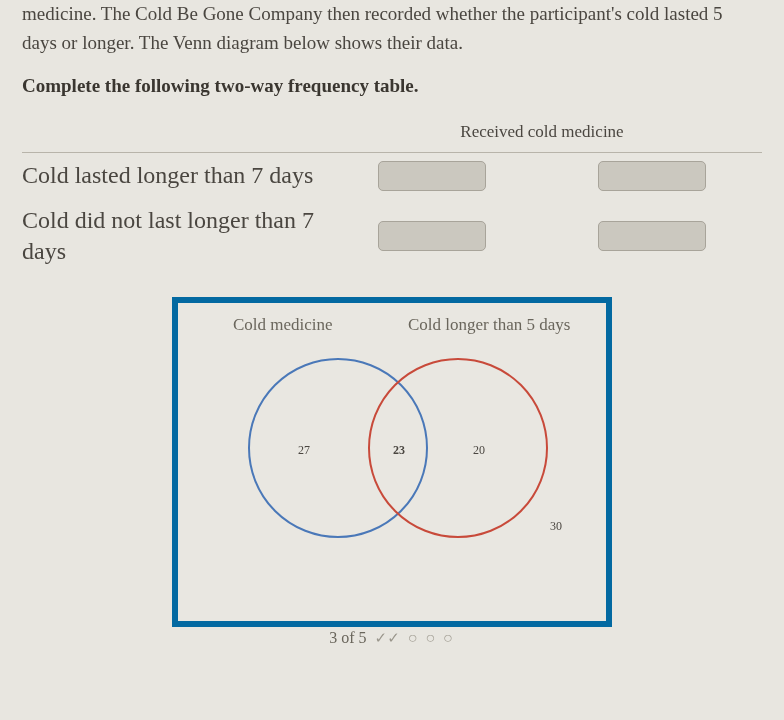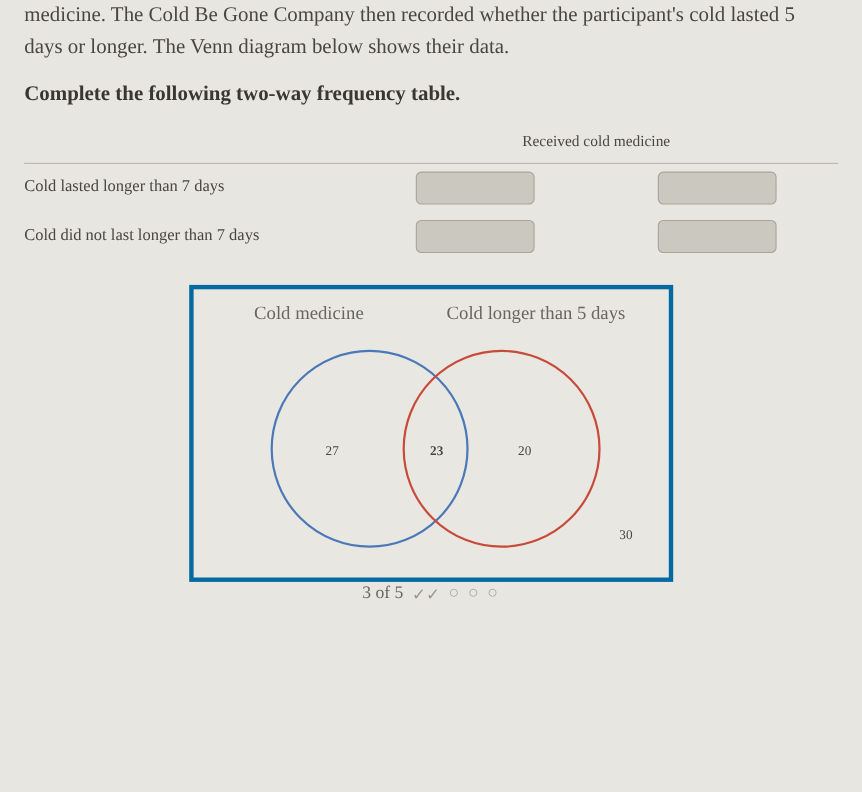--- a/index.html
+++ b/index.html
@@ -32,32 +32,32 @@
       border-bottom: 1px solid #b8b4aa;
       padding-bottom: 8px;
     }
     .freq-row {
       display: flex;
       align-items: center;
       padding: 7px 0;
     }
     .rowlabel-col {
       width: 300px;
-      font-size: 15px;
+      font-size: 24px;
       color: #4a4640;
       line-height: 1.3;
     }
     .col {
       flex: 1;
       display: flex;
       justify-content: center;
       align-items: center;
     }
     .col-header {
-      font-size: 14px;
+      font-size: 17px;
       color: #4a4640;
       text-align: center;
       line-height: 1.35;
     }
     .cell-input {
       width: 108px;
       height: 30px;
       background: #cbc8bf;
       border: 1px solid #a8a49a;
       border-radius: 5px;
@@ -66,22 +66,22 @@
       color: #3a3630;
       outline: none;
     }
     .venn-wrap {
       display: flex;
       justify-content: center;
       margin-top: 8px;
     }
     .venn-box {
       width: 440px;
-      height: 270px;
-      border: 4px solid #0369a1;
+      height: 330px;
+      border: 6px solid #0369a1;
       background: rgba(255,255,255,0.06);
       position: relative;
     }
     .venn-label {
       position: absolute;
       font-size: 17px;
       color: #6a665c;
       top: 12px;
     }
     .venn-label.left { left: 55px; }
@@ -97,21 +97,21 @@
     .circle.blue { border-color: #4a78b8; left: 70px; }
     .circle.red  { border-color: #c84a3a; left: 190px; }
     .venn-num {
       position: absolute;
       font-size: 12px;
       color: #4a4640;
     }
     .num-left   { top: 140px; left: 120px; }
     .num-mid    { top: 140px; left: 215px; font-weight: bold; }
     .num-right  { top: 140px; left: 295px; }
-    .num-out    { top: 216px; left: 387px; }
+    .num-out    { top: 216px; left: 372px; }
     .pager {
       margin-top: 2px;
       text-align: center;
       font-size: 16px;
       color: #6a665c;
       display: flex;
       justify-content: center;
       align-items: center;
       gap: 8px;
     }

